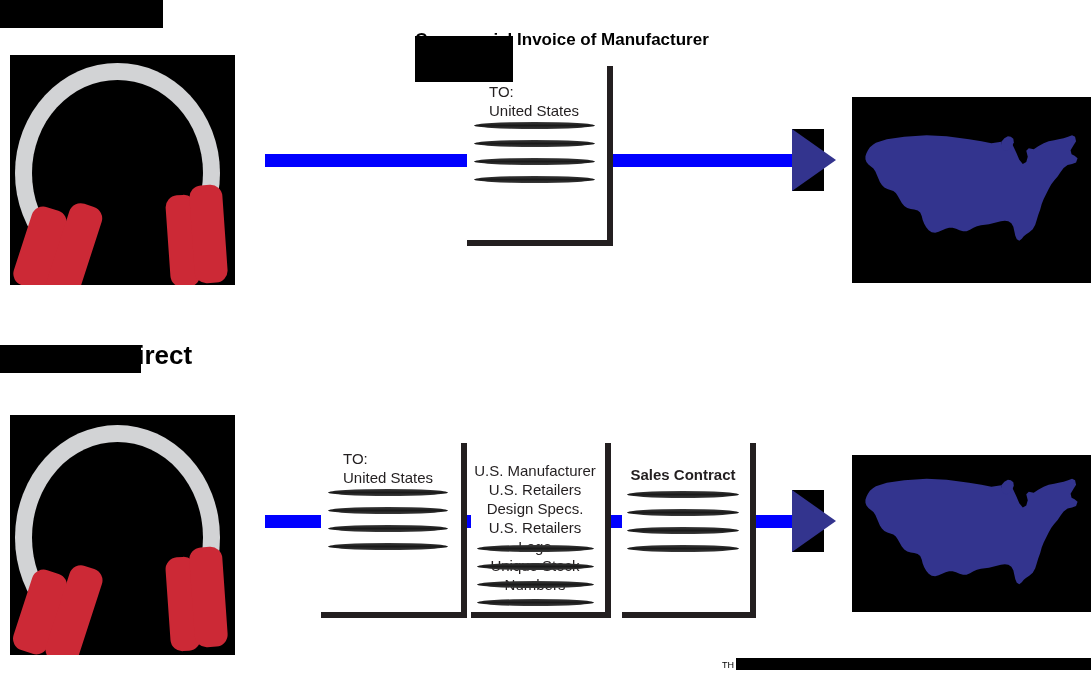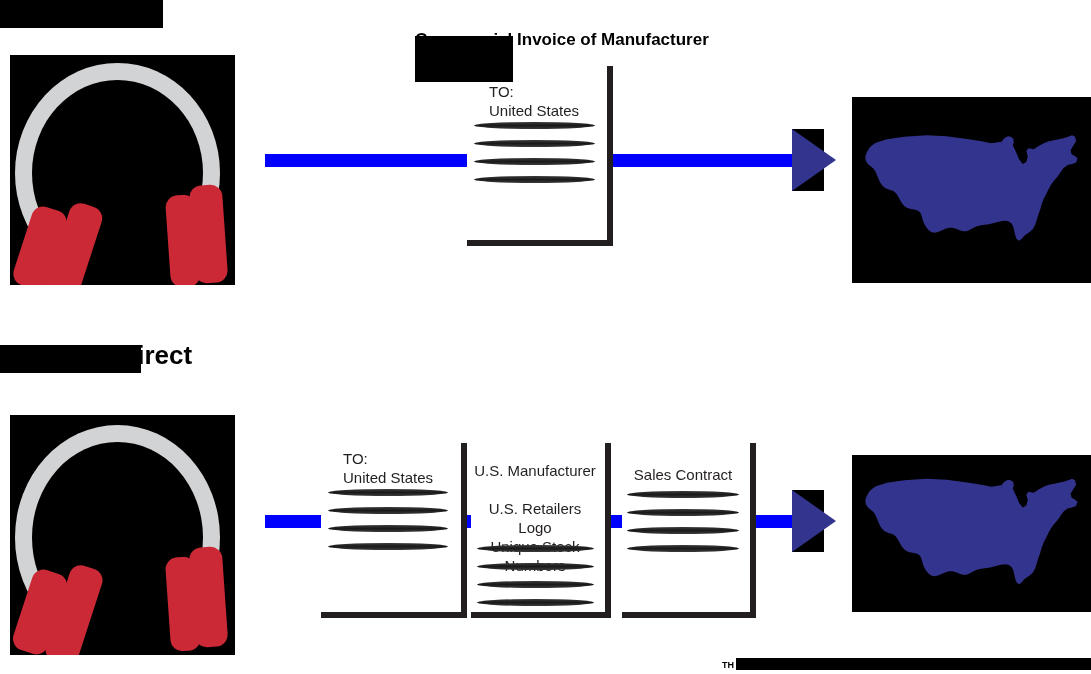--- a/index.html
+++ b/index.html
@@ -122,21 +122,21 @@
     background: #000000;
     overflow: hidden;
     z-index: 10;
   }
   .map-panel svg { display: block; }
 
   
   .footnote {
     position: absolute;
     font-size: 9px;
-    font-weight: bold;
+    font-weight: normal;
     color: #000000;
     white-space: nowrap;
     z-index: 20;
   }
 </style>
 </head>
 <body>
 
 <div class="section-title" style="left:0px; top:-4px;">Import Direct</div>
 <div class="redaction" style="left:0px; top:0px; width:163px; height:28px;"></div>
@@ -212,32 +212,32 @@
     <div class="doc-line" style="width:120px;"></div>
     <div class="doc-line" style="width:120px;"></div>
     <div class="doc-line" style="width:120px;"></div>
     <div class="doc-line" style="width:120px;"></div>
   </div>
 </div>
 
 <div class="flow-line" style="left:461px; top:515px; width:18px; height:13px;"></div>
 
 <div class="doc" style="left:471px; top:443px; width:140px; height:175px;">
-  <div class="doc-heading" style="top:18px;"><span>U.S. Manufacturer</span><br><br><span>U.S. Retailers Logo</span><br><span>Unique Stock Numbers</span></div>
+  <div class="doc-heading" style="top:18px;"><span>U.S. Manufacturer</span><br><span>U.S. Retailers Design Specs.</span><br><span>U.S. Retailers Logo</span><br><span>Unique Stock Numbers</span></div>
   <div class="doc-lines" style="top:102px;">
     <div class="doc-line" style="width:117px;"></div>
     <div class="doc-line" style="width:117px;"></div>
     <div class="doc-line" style="width:117px;"></div>
     <div class="doc-line" style="width:117px;"></div>
   </div>
 </div>
 
 <div class="flow-line" style="left:606px; top:515px; width:22px; height:13px;"></div>
 
-<div class="doc" style="left:622px; top:443px; width:134px; height:175px;">
+<div class="doc" style="left:622px; top:443px; width:134px; height:175px;font-weight:bold;">
   <div class="doc-heading" style="top:22px;">Sales Contract</div>
   <div class="doc-lines" style="top:48px;">
     <div class="doc-line" style="width:112px;"></div>
     <div class="doc-line" style="width:112px;"></div>
     <div class="doc-line" style="width:112px;"></div>
     <div class="doc-line" style="width:112px;"></div>
   </div>
 </div>
 
 <div class="flow-line" style="left:752px; top:515px; width:48px; height:13px;"></div>

